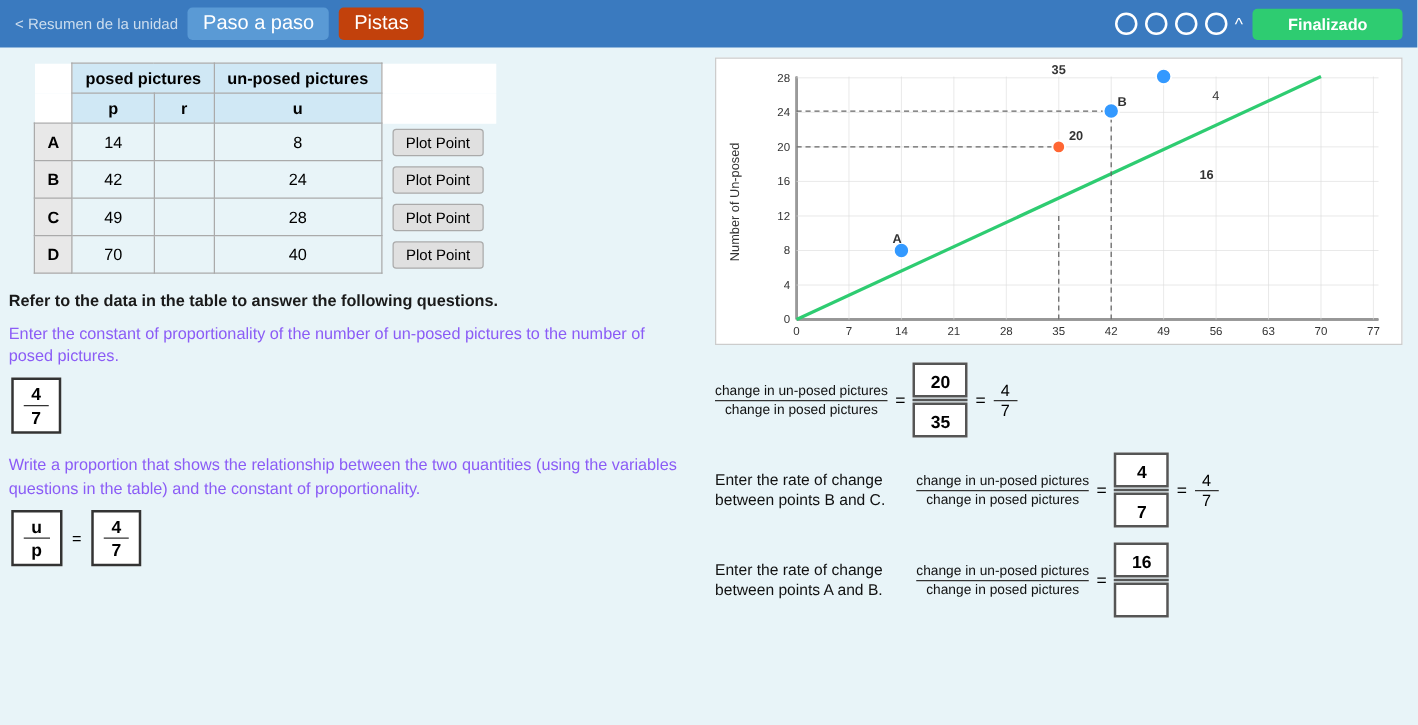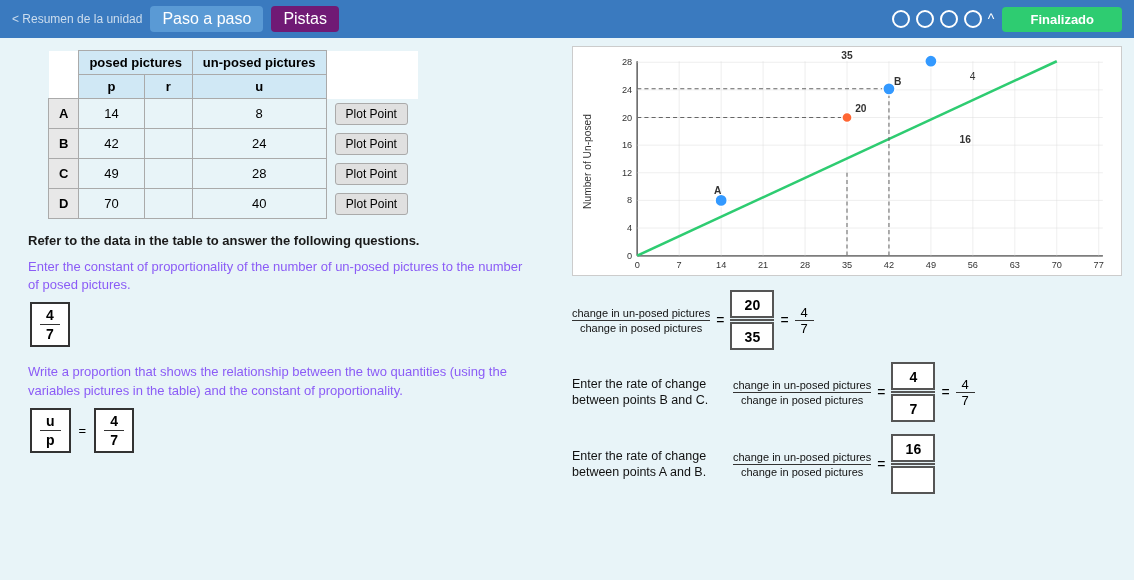--- a/index.html
+++ b/index.html
@@ -9,37 +9,37 @@
     .top-nav {
       display: flex; align-items: center; gap: 8px;
       background: #3a7abf; padding: 6px 12px; height: 38px;
     }
     .nav-link { color: #cde; font-size: 12px; cursor: pointer; }
     .nav-btn {
       background: #5a9ad5; border: none; color: white;
       padding: 4px 12px; border-radius: 4px; font-size: 16px; cursor: pointer;
     }
     .nav-btn.active { background: #2060a0; }
-    .nav-btn.pistas { background: #701a75; }
+    .nav-btn.pistas { background: #c2410c; }
     .nav-circles { display: flex; gap: 6px; margin-left: auto; align-items: center; }
     .nav-circle { width: 18px; height: 18px; border-radius: 50%; border: 2px solid white; background: transparent; display: inline-block; }
     .nav-chevron { color: white; font-size: 14px; cursor: pointer; }
     .finalizado-btn {
       background: #2ecc71; border: none; color: white;
       padding: 5px 28px; border-radius: 4px; font-size: 13px; font-weight: bold; cursor: pointer;
     }
 
     
     .main-content {
       display: flex; gap: 0; height: calc(580px - 38px);
     }
 
     
     .left-panel {
-      width: 560px; padding: 12px 28px; flex-shrink: 0;
+      width: 560px; padding: 12px 7px; flex-shrink: 0;
     }
 
     
     .data-table {
       border-collapse: collapse; margin-bottom: 14px; margin-left: 20px;
     }
     .data-table th, .data-table td {
       border: 1px solid #aaa; padding: 4px 10px; text-align: center; font-size: 13px;
     }
     .data-table th { background: #d0e8f5; font-weight: bold; }
@@ -168,21 +168,21 @@
       <p class="section-text">Enter the constant of proportionality of the number of un-posed pictures to the number of posed pictures.</p>
       <div style="margin-top:6px;">
         <div class="fraction-box">
           <div class="num">4</div>
           <div class="den">7</div>
         </div>
       </div>
     </div>
 
     <div class="section-block">
-      <p class="section-text">Write a proportion that shows the relationship between the two quantities (using the variables pictures in the table) and the constant of proportionality.</p>
+      <p class="section-text">Write a proportion that shows the relationship between the two quantities (using the variables questions in the table) and the constant of proportionality.</p>
       <div style="margin-top:6px; display:flex; align-items:center; gap:6px;">
         <div class="fraction-box">
           <div class="num">u</div>
           <div class="den">p</div>
         </div>
         <span>=</span>
         <div class="fraction-box">
           <div class="num">4</div>
           <div class="den">7</div>
         </div>

